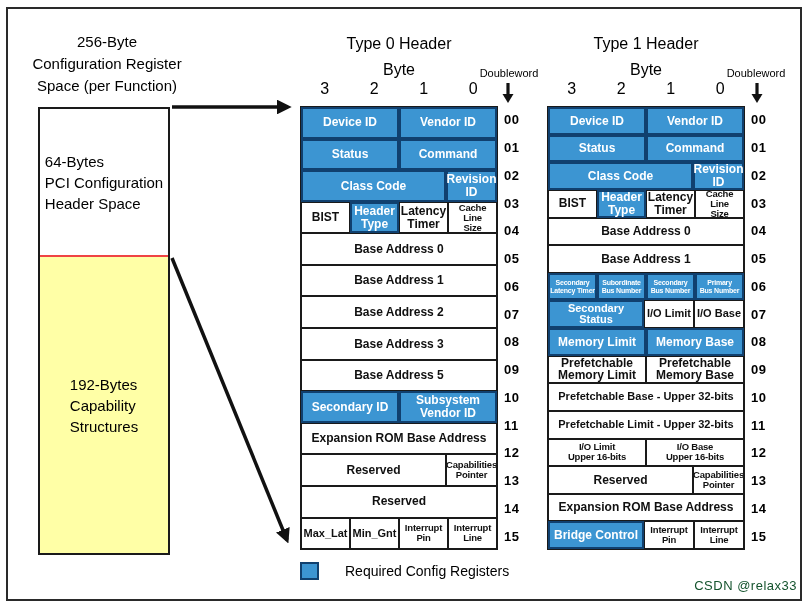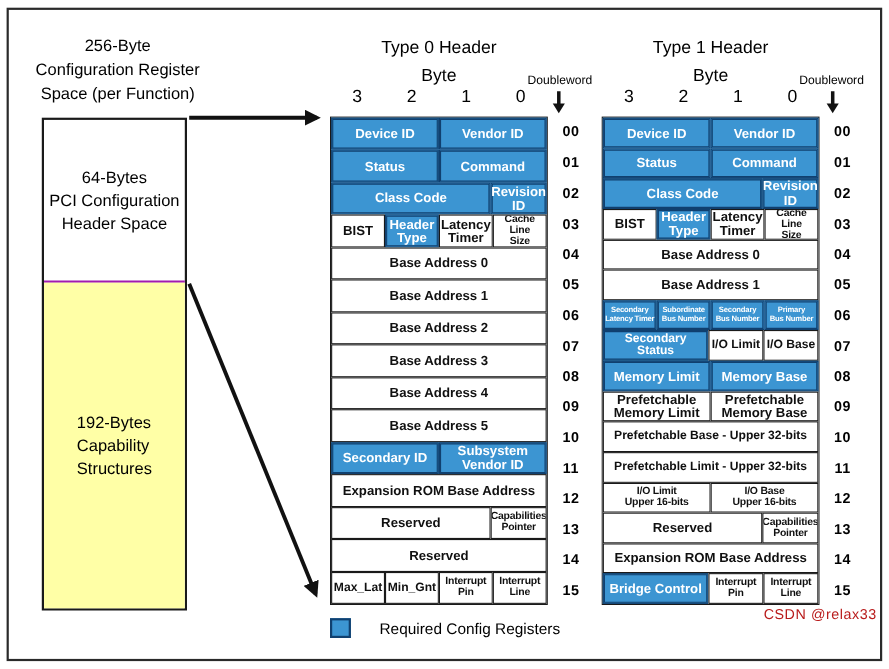--- a/index.html
+++ b/index.html
@@ -6,49 +6,49 @@
   #app{
     position:relative;width:808px;height:608px;background:#ffffff;overflow:hidden;
     font-family:"Liberation Sans","DejaVu Sans",sans-serif;color:#000;
   }
   .frame{position:absolute;left:6px;top:7px;width:792px;height:590px;border:2px solid #2a2a2a;}
   
   .space-title{position:absolute;left:12px;top:31px;width:190px;text-align:center;
     font-size:15px;line-height:1.45;white-space:pre-line;}
   .space-box{position:absolute;left:38px;top:107px;width:132px;height:448px;
     border:2px solid #1a1a1a;box-sizing:border-box;display:flex;flex-direction:column;background:#fff;}
-  .space-white{height:146px;border-bottom:2px solid #a21caf;display:flex;align-items:center;justify-content:center;
-    text-align:center;font-size:15px;line-height:1.4;white-space:pre-line;}
+  .space-white{height:146px;border-bottom:2px solid #ef4444;display:flex;align-items:center;justify-content:center;
+    text-align:left;font-size:15px;line-height:1.4;white-space:pre-line;}
   .space-yellow{flex:1;background:#FFFFA6;display:flex;align-items:center;justify-content:center;
     font-size:15px;line-height:1.4;white-space:pre-line;}
   
   .tbl-title{position:absolute;text-align:center;font-size:16px;}
   .byte-label{position:absolute;text-align:center;font-size:16px;}
   .dw-label{position:absolute;text-align:center;font-size:11px;}
   .bytenums{position:absolute;display:flex;}
   .bytenum{flex:1;text-align:center;font-size:16px;}
   .dwarrow{position:absolute;width:14px;height:22px;}
   
   .regtable{position:absolute;width:198px;height:444px;border:1px solid #1a1a1a;box-sizing:border-box;
     display:flex;flex-direction:column;background:#fff;}
   .trow{display:flex;flex:1;min-height:0;}
   .cell{flex:1 1 0px;display:flex;align-items:center;justify-content:center;text-align:center;
     border:1px solid #1a1a1a;box-sizing:border-box;background:#fff;color:#101010;
     font-size:12px;font-weight:700;line-height:1.05;padding:0 1px;overflow:hidden;white-space:pre-line;}
   .cell.blue{background:#3C95D2;border-color:#10406F;color:#fff;box-shadow:inset 0 0 0 1px #10406F;}
   .cell.md{font-size:11px;}
   .cell.sm{font-size:9.5px;letter-spacing:-0.2px;}
   .cell.xs{font-size:7px;letter-spacing:-0.2px;}
-  .dwcol{position:absolute;width:30px;height:444px;display:flex;flex-direction:column;align-items:center;}
+  .dwcol{position:absolute;width:30px;height:444px;display:flex;flex-direction:column;}
   .dwnum{flex:1;display:flex;align-items:center;font-size:13px;font-weight:700;letter-spacing:0.5px;}
   
   .legend{position:absolute;left:300px;top:562px;display:flex;align-items:center;gap:26px;}
   .legend-swatch{width:19px;height:18px;background:#3C95D2;border:2px solid #10406F;box-sizing:border-box;}
   .legend-label{font-size:14px;}
-  .watermark{position:absolute;right:11px;top:551px;font-size:13px;color:#b91c1c;letter-spacing:0.5px;}
+  .watermark{position:absolute;right:11px;top:578px;font-size:13px;color:#14532d;letter-spacing:0.5px;}
   .overlay{position:absolute;left:0;top:0;pointer-events:none;}
 </style>
 </head>
 <body>
 
 <div id="app">
   <div class="frame"></div>
 
   <div class="space-title">256-Byte
 Configuration Register
@@ -112,23 +112,20 @@
         <div class="cell" style="flex: 4 1 0px;">Base Address 0</div>
       </div>
       <div class="trow">
         <div class="cell" style="flex: 4 1 0px;">Base Address 1</div>
       </div>
       <div class="trow">
         <div class="cell" style="flex: 4 1 0px;">Base Address 2</div>
       </div>
       <div class="trow">
         <div class="cell" style="flex: 4 1 0px;">Base Address 3</div>
-      </div>
-      <div class="trow">
-        <div class="cell" style="flex: 4 1 0px;">Base Address 4</div>
       </div>
       <div class="trow">
         <div class="cell" style="flex: 4 1 0px;">Base Address 5</div>
       </div>
       <div class="trow">
         <div class="cell blue" style="flex: 2 1 0px;">Secondary ID</div>
         <div class="cell blue" style="flex: 2 1 0px;">Subsystem
 Vendor ID</div>
       </div>
       <div class="trow">

